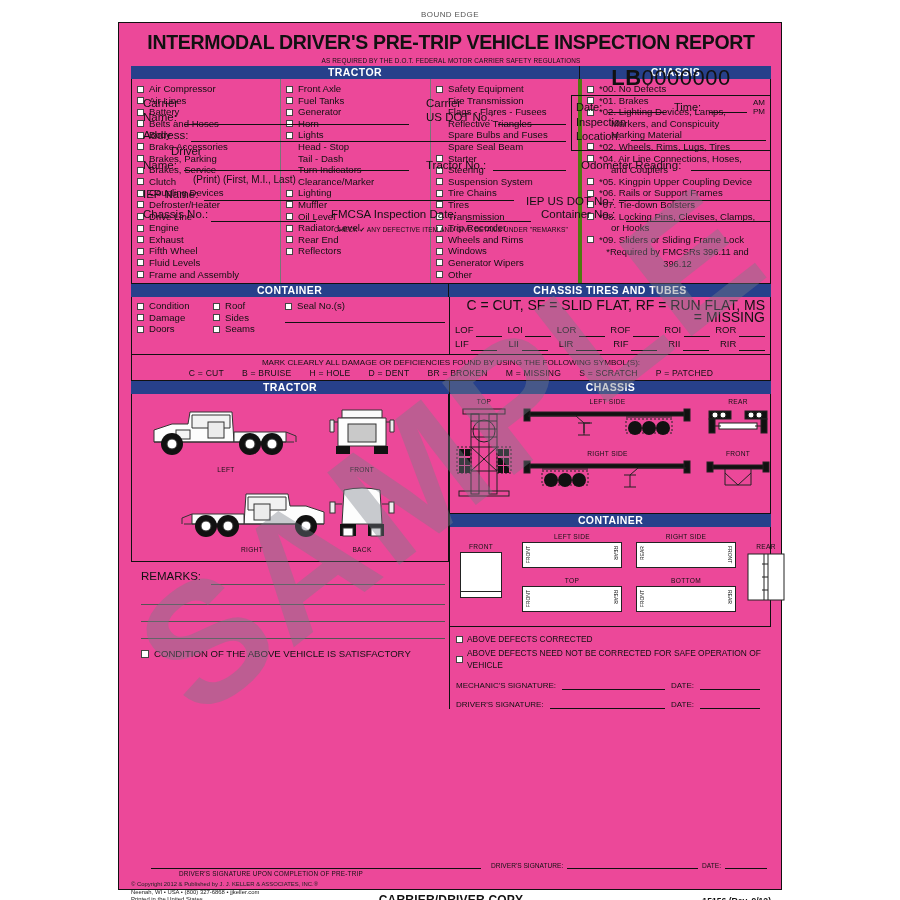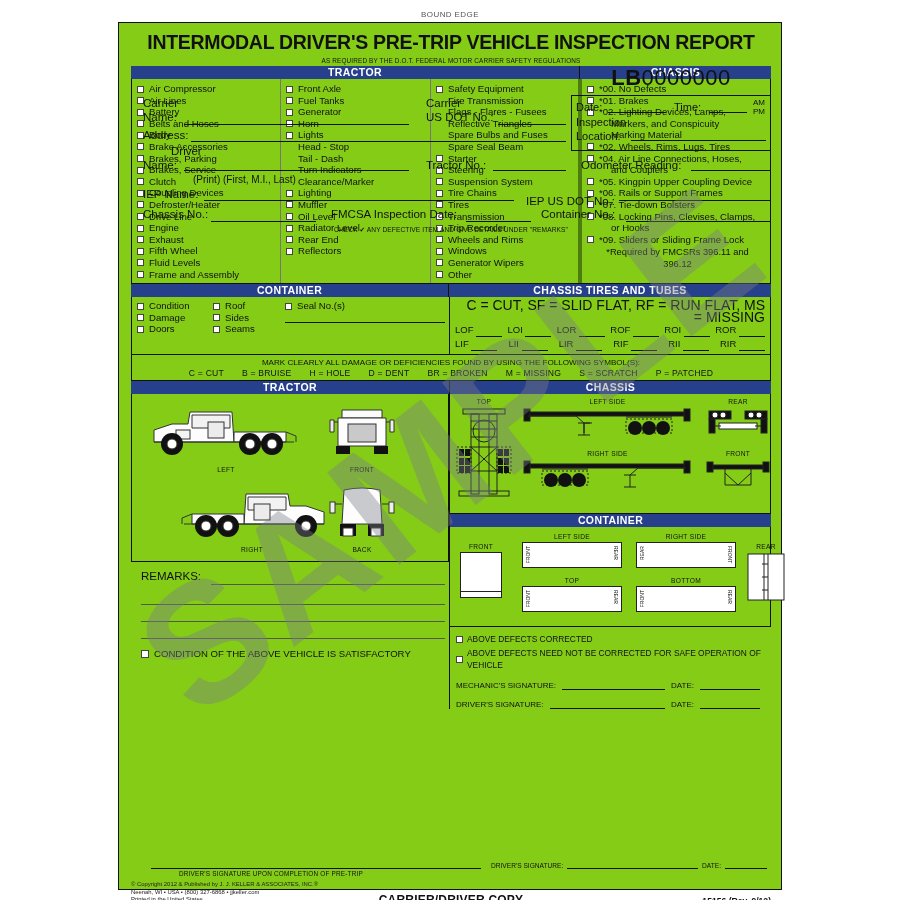--- a/index.html
+++ b/index.html
@@ -13,21 +13,21 @@
   .page {
     position:absolute; left:0; top:0; width:900px; height:900px;
     background:#fff;
   }
   .bound-edge {
     position:absolute; top:10px; left:0; width:900px; text-align:center;
     font-size:8px; letter-spacing:.4px; color:#555;
   }
   .sheet {
     position:absolute; left:118px; top:22px; width:664px; height:868px;
-    border:1.5px solid #111; background:#84cc16;
+    border:1.5px solid #111; background:#ec4899;
   }
   .inner { position:absolute; left:12px; top:8px; width:640px; }
 
   
   h1.title {
     text-align:center; font-size:19.5px; font-weight:bold; letter-spacing:-.3px;
     font-family:"Liberation Sans", sans-serif;
   }
   .subtitle { text-align:center; font-size:6.4px; letter-spacing:.15px; margin-top:3px; }
 

